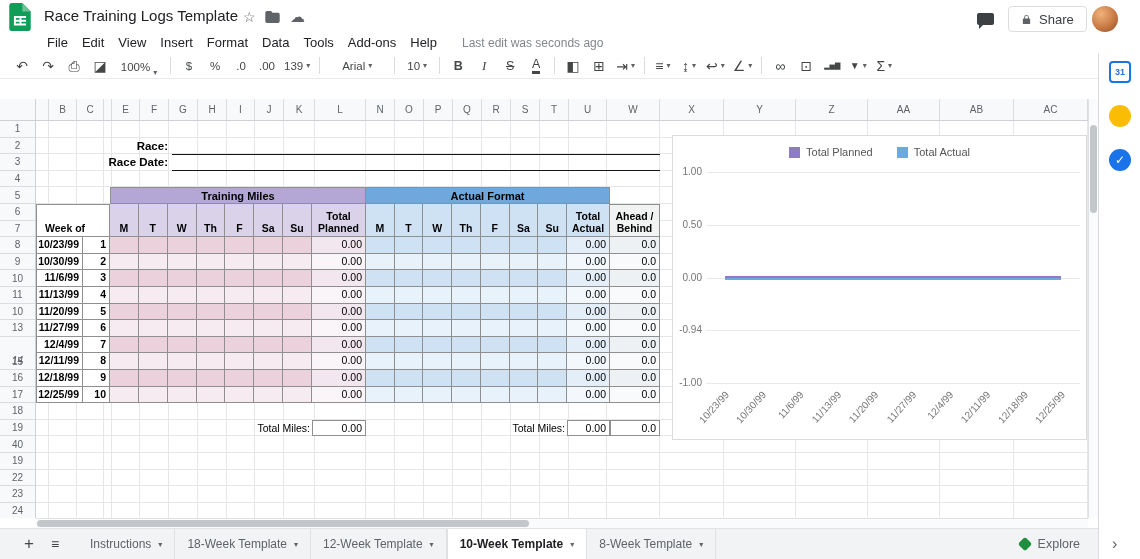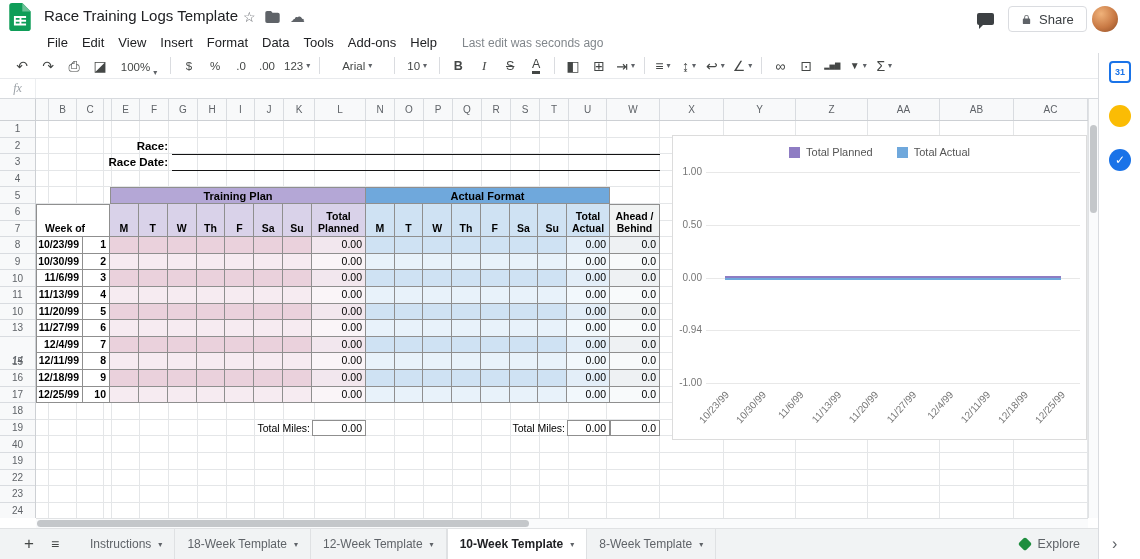--- a/index.html
+++ b/index.html
@@ -176,21 +176,21 @@
         <div class="tb-btn">
           <div class="tb-glyph txt">%</div>
         </div>
         <div class="tb-btn">
           <div class="tb-glyph txt">.0</div>
         </div>
         <div class="tb-btn">
           <div class="tb-glyph txt">.00</div>
         </div>
         <div class="tb-btn">
-          <div class="tb-glyph txt">123</div>
+          <div class="tb-glyph txt">139</div>
           <div class="tb-dd">▾</div>
         </div>
         <div class="tb-sep"></div>
         <div class="tb-btn" style="width: 62px;">
           <div class="tb-glyph txt">Arial</div>
           <div class="tb-dd">▾</div>
         </div>
         <div class="tb-sep"></div>
         <div class="tb-btn" style="width: 32px;">
           <div class="tb-glyph txt">10</div>
@@ -252,24 +252,20 @@
           <div class="tb-dd">▾</div>
         </div>
         <div class="tb-btn">
           <div class="tb-glyph">Σ</div>
           <div class="tb-dd">▾</div>
         </div>
       </div>
   </div>
   <div id="collapse-toolbar">∧</div>
 
-  <div id="formulabar">
-    <div id="fx">fx</div>
-    <input id="formula-input" value="" style="">
-  </div>
 
   <div id="corner"></div>
   <div id="colheaders">
       <div class="col-hdr" style="left: 0px; width: 13px;"></div>
       <div class="col-hdr" style="left: 13px; width: 28px;">B</div>
       <div class="col-hdr" style="left: 41px; width: 27px;">C</div>
       <div class="col-hdr" style="left: 68px; width: 8px;"></div>
       <div class="col-hdr" style="left: 76px; width: 28px;">E</div>
       <div class="col-hdr" style="left: 104px; width: 29px;">F</div>
       <div class="col-hdr" style="left: 133px; width: 29px;">G</div>
@@ -371,21 +367,21 @@
       <div class="hline" style="top: 347.6px;"></div>
       <div class="hline" style="top: 364.2px;"></div>
       <div class="hline" style="top: 380.8px;"></div>
     </div>
 
   <div id="sheet-overlay">
     <div class="race-label" style="left:58px;top:137.6px;width:110px">Race:</div>
     <div class="uline" style="left:172px;top:153.8px;width:488px"></div>
     <div class="race-label" style="left:58px;top:154.2px;width:110px">Race Date:</div>
     <div class="uline" style="left:172px;top:170.4px;width:488px"></div>
-  <div class="tcell band first" style="left: 110px; top: 187.4px; width: 256px; height: 16.6px; background: rgb(180, 167, 214);">Training Plan</div>
+  <div class="tcell band first" style="left: 110px; top: 187.4px; width: 256px; height: 16.6px; background: rgb(180, 167, 214);">Training Miles</div>
       <div class="tcell band" style="left: 366px; top: 187.4px; width: 244px; height: 16.6px; background: rgb(111, 168, 220);">Actual Format</div>
       <div class="tcell hdr weekof" style="left: 36px; top: 204px; width: 74px; height: 33.2px; background: rgb(255, 255, 255);">Week of</div>
       <div class="tcell hdr" style="left: 110px; top: 204px; width: 28.8571px; height: 33.2px; background: rgb(217, 210, 233);">M</div>
       <div class="tcell hdr" style="left: 366px; top: 204px; width: 28.7143px; height: 33.2px; background: rgb(207, 226, 243);">M</div>
       <div class="tcell hdr" style="left: 138.857px; top: 204px; width: 28.8571px; height: 33.2px; background: rgb(217, 210, 233);">T</div>
       <div class="tcell hdr" style="left: 394.714px; top: 204px; width: 28.7143px; height: 33.2px; background: rgb(207, 226, 243);">T</div>
       <div class="tcell hdr" style="left: 167.714px; top: 204px; width: 28.8571px; height: 33.2px; background: rgb(217, 210, 233);">W</div>
       <div class="tcell hdr" style="left: 423.429px; top: 204px; width: 28.7143px; height: 33.2px; background: rgb(207, 226, 243);">W</div>
       <div class="tcell hdr" style="left: 196.571px; top: 204px; width: 28.8571px; height: 33.2px; background: rgb(217, 210, 233);">Th</div>
       <div class="tcell hdr" style="left: 452.143px; top: 204px; width: 28.7143px; height: 33.2px; background: rgb(207, 226, 243);">Th</div>

